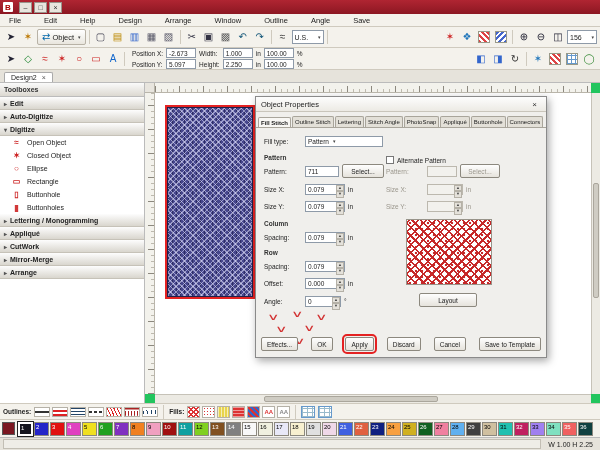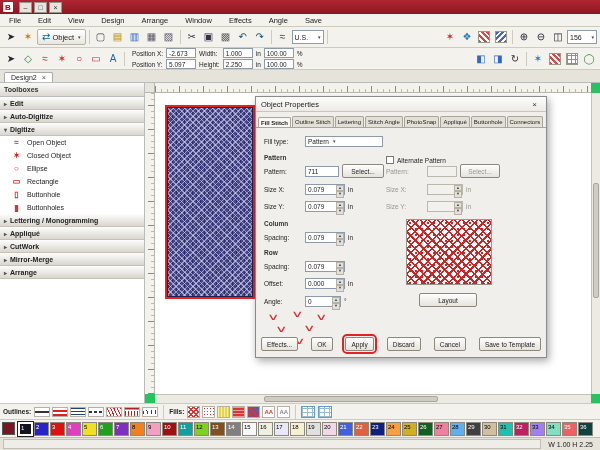--- a/index.html
+++ b/index.html
@@ -5,21 +5,21 @@
   *{box-sizing:border-box;margin:0;padding:0}
   html,body{width:600px;height:450px;overflow:hidden}
   body{font-family:"Liberation Sans",sans-serif;font-size:8px;background:#ece9e2;color:#222}
   i{font-style:normal}
   
   .titlebar{height:14px;background:linear-gradient(#b02532,#8c1722);display:flex;align-items:center;padding:0 3px;color:#fff}
   .applogo{width:10px;height:10px;background:#fff;color:#a00;font-weight:bold;font-size:8px;display:flex;align-items:center;justify-content:center;margin-right:4px;border-radius:1px}
   .titletext{font-size:7.5px;flex:1;white-space:nowrap;overflow:hidden}
   .winbtn{width:13px;height:11px;background:#e8e5de;color:#333;border:1px solid #9a958c;display:flex;align-items:center;justify-content:center;font-size:7px;margin-left:2px}
   
-  .menubar{height:13px;background:#f4f2ec;border-bottom:1px solid #cfcabe;display:flex;align-items:center;padding:0 4px;gap:7px}
+  .menubar{height:13px;background:#f4f2ec;border-bottom:1px solid #cfcabe;display:flex;align-items:center;padding:0 4px;gap:13px}
   .mitem{padding:1px 5px;font-size:7.5px}
   
   .tb{background:#f4f2ec;border-bottom:1px solid #cfcabe;display:flex;align-items:center;padding:0 3px;gap:1px}
   .tb1{height:21px}
   .tb2{height:22px}
   .ticon{width:16px;height:16px;display:flex;align-items:center;justify-content:center;border:1px solid transparent;border-radius:2px}
   .tg{font-size:10px;line-height:1}
   .tsep{width:1px;height:14px;background:#cfcabe;margin:0 2px}
   .tbtn{height:16px;display:inline-flex;align-items:center;gap:2px;padding:0 4px;border:1px solid #b8b2a6;border-radius:2px;background:linear-gradient(#fff,#e9e6de);font-size:7.5px}
   .tfield{height:14px;background:#fff;border:1px solid #8e9aa8;display:inline-flex;align-items:center;justify-content:space-between;padding:0 2px;font-size:7px}
@@ -119,25 +119,25 @@
   <span id="winctl" style="display:flex">
       <span class="winbtn">–</span>
       <span class="winbtn">□</span>
       <span class="winbtn">×</span>
     </span>
 </div>
 
 <div class="menubar" id="menubar">
     <span class="mitem">File</span>
     <span class="mitem">Edit</span>
-    <span class="mitem">View</span>
+    <span class="mitem">Help</span>
     <span class="mitem">Design</span>
     <span class="mitem">Arrange</span>
     <span class="mitem">Window</span>
-    <span class="mitem">Effects</span>
+    <span class="mitem">Outline</span>
     <span class="mitem">Angle</span>
     <span class="mitem">Save</span>
   </div>
 
 <div class="tb tb1">
   <span id="tb1L" style="display:flex;align-items:center;gap:1px">
       <span class="ticon">
         <i class="tg" style="color:#223">➤</i>
       </span>
       <span class="ticon">

